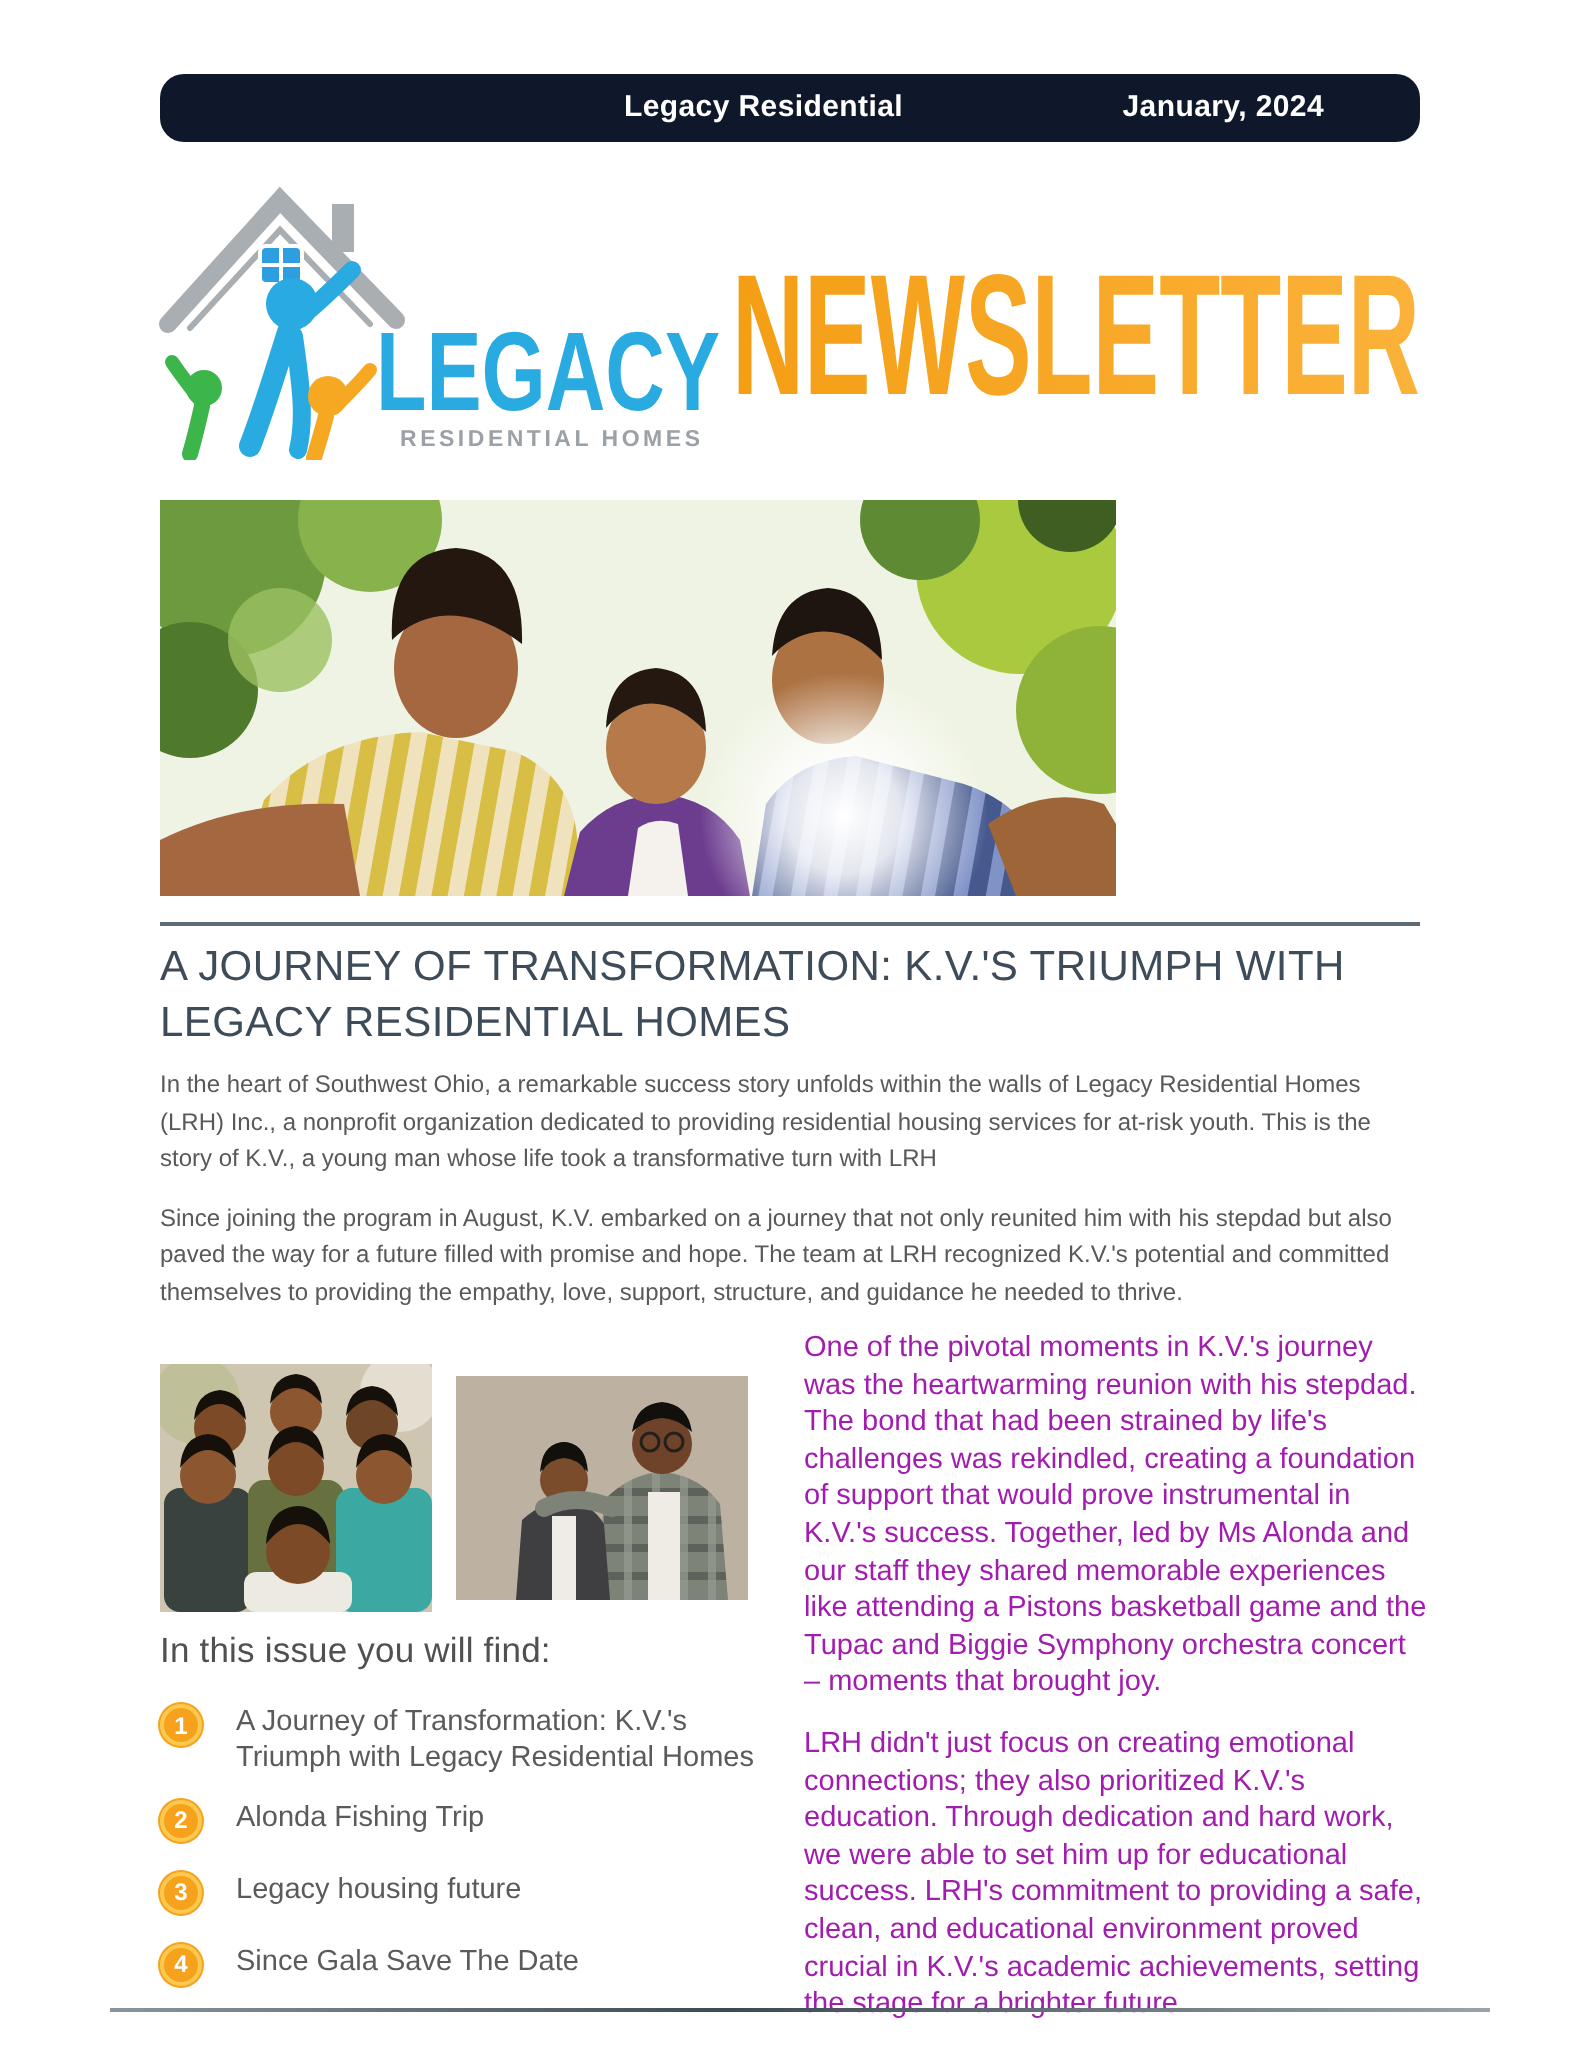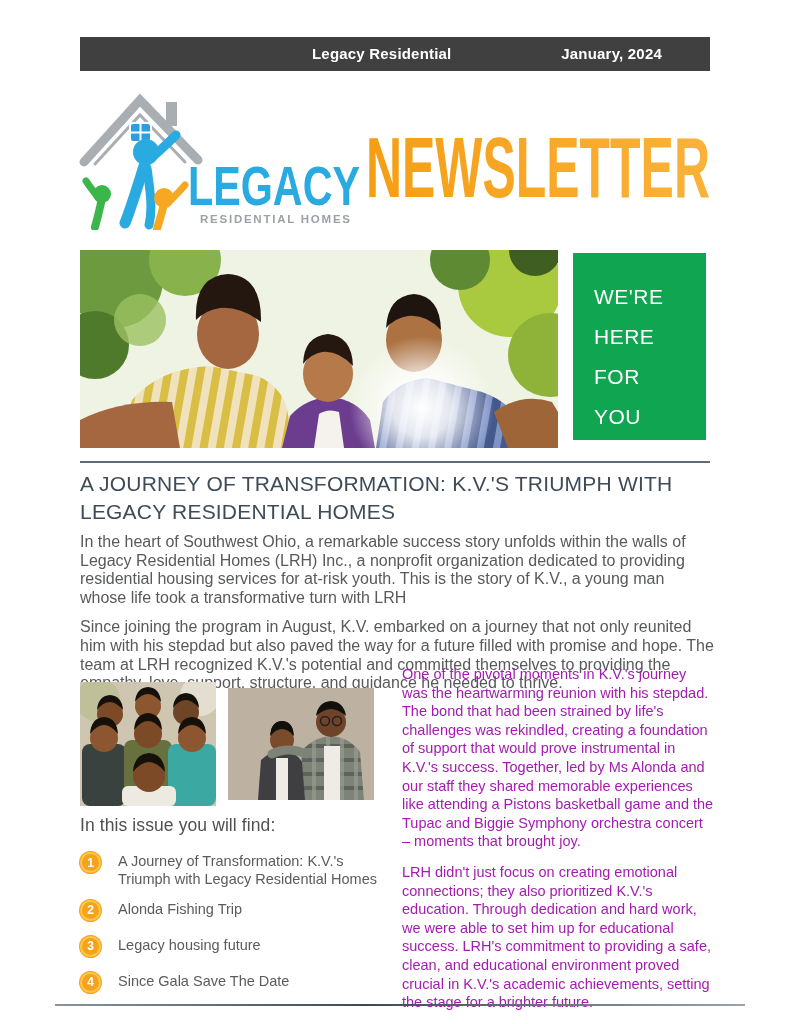--- a/index.html
+++ b/index.html
@@ -12,21 +12,22 @@
     overflow: hidden;
     font-family: "Liberation Sans", sans-serif;
     margin: 0 auto;
   }
 
   
   .topbar {
     position: absolute;
     left: 80px; top: 37px;
     width: 630px; height: 34px;
-    background: #404040;
+    background: #0f172a;
+    border-radius: 12px;
   }
   .topbar .brand {
     position: absolute; left: 232px; top: 8px;
     color: #ffffff; font-size: 15px; font-weight: bold; letter-spacing: 0.2px;
   }
   .topbar .date {
     position: absolute; right: 48px; top: 8px;
     color: #ffffff; font-size: 15px; font-weight: bold; letter-spacing: 0.2px;
   }
 
@@ -58,21 +59,21 @@
   
   .article-title {
     position: absolute; left: 80px; top: 470px;
     width: 636px;
     color: #3E4C59; font-size: 21px; line-height: 28px;
     letter-spacing: 0.2px; font-weight: 500;
   }
   .intro {
     position: absolute; left: 80px; top: 533px;
     width: 634px;
-    color: #58595B; font-size: 16px; line-height: 18.6px;
+    color: #58595B; font-size: 12px; line-height: 18.6px;
   }
   .intro p { margin-bottom: 11px; }
 
   
   .photo-a {
     position: absolute; left: 80px; top: 682px;
     width: 136px; height: 124px; overflow: hidden; background: #cfc6b2;
   }
   .photo-b {
     position: absolute; left: 228px; top: 688px;
@@ -212,26 +213,20 @@
       <g>
         <path d="M296,198 L303,152 Q318,130 348,128 L402,142 Q432,152 442,178 L446,198 Z" fill="url(#pb)"></path>
         <path d="M428,198 L414,162 Q442,142 472,152 L478,162 L478,198 Z" fill="#9E6638"></path>
         <ellipse cx="334" cy="90" rx="28" ry="32" fill="#AC7242"></ellipse>
         <path d="M306,78 Q308,46 334,44 Q360,46 361,80 Q346,64 328,66 Q315,68 306,78 Z" fill="#1E1410"></path>
       </g>
       <circle cx="342" cy="158" r="72" fill="url(#flare)"></circle>
     </svg>
   </div>
 
-  <div class="hero-banner">
-    <div class="line">WE'RE</div>
-    <div class="line">HERE</div>
-    <div class="line">FOR</div>
-    <div class="line">YOU</div>
-  </div>
 
   <div class="divider-top"></div>
 
   <h1 class="article-title">A JOURNEY OF TRANSFORMATION: K.V.'S TRIUMPH WITH LEGACY RESIDENTIAL HOMES</h1>
 
   <div class="intro">
     <p>In the heart of Southwest Ohio, a remarkable success story unfolds within the walls of Legacy Residential Homes (LRH) Inc., a nonprofit organization dedicated to providing residential housing services for at-risk youth. This is the story of K.V., a young man whose life took a transformative turn with LRH</p>
     <p>Since joining the program in August, K.V. embarked on a journey that not only reunited him with his stepdad but also paved the way for a future filled with promise and hope. The team at LRH recognized K.V.'s potential and committed themselves to providing the empathy, love, support, structure, and guidance he needed to thrive.</p>
   </div>
 

